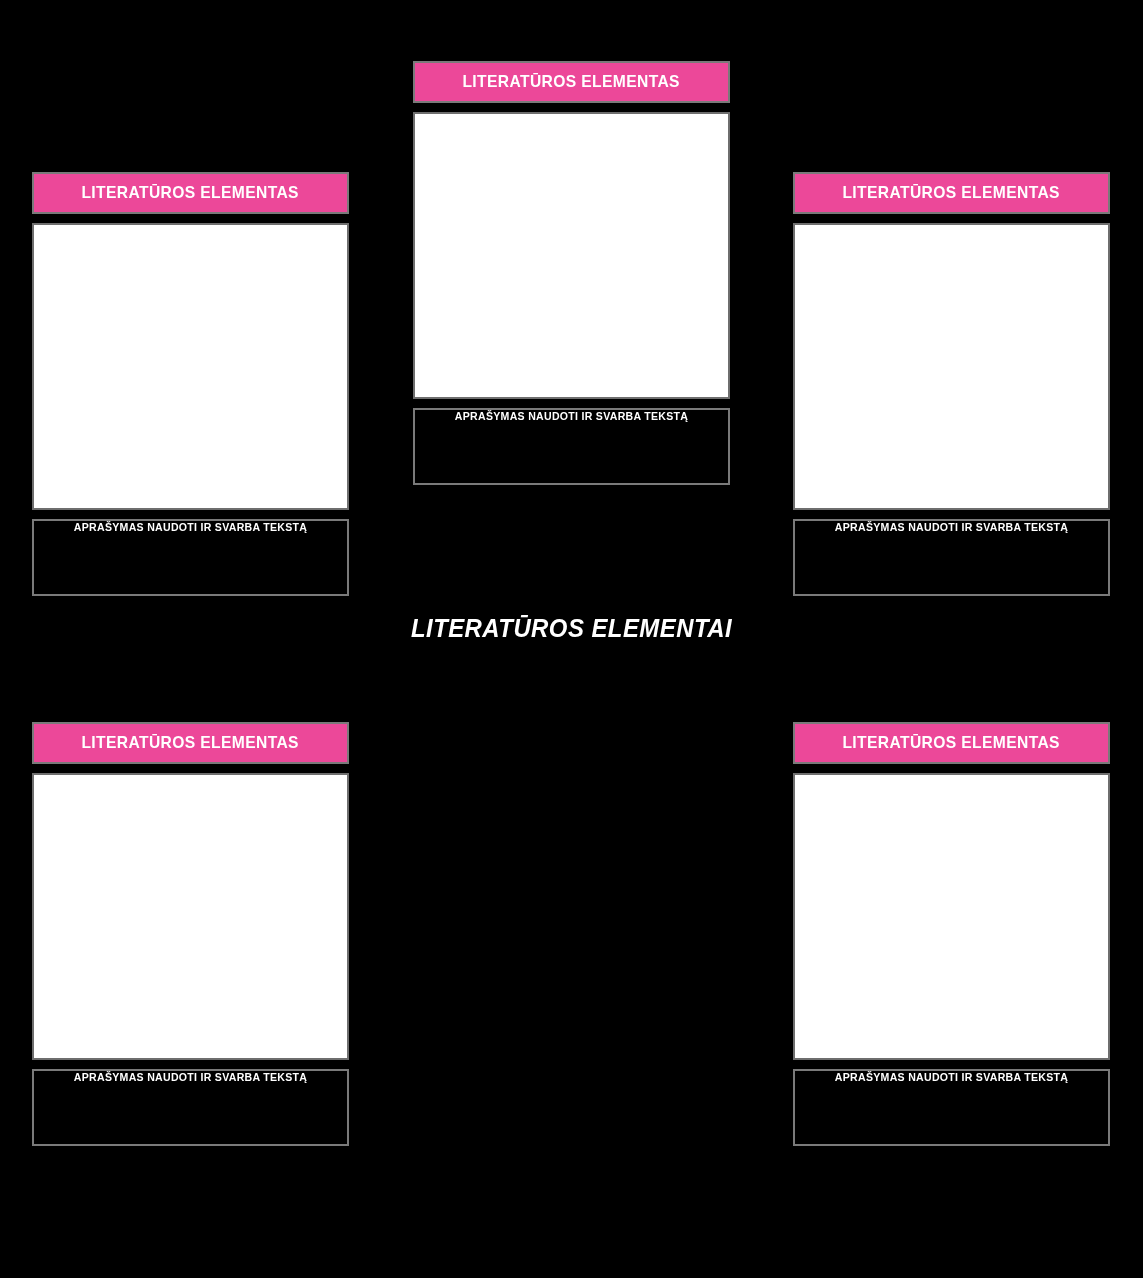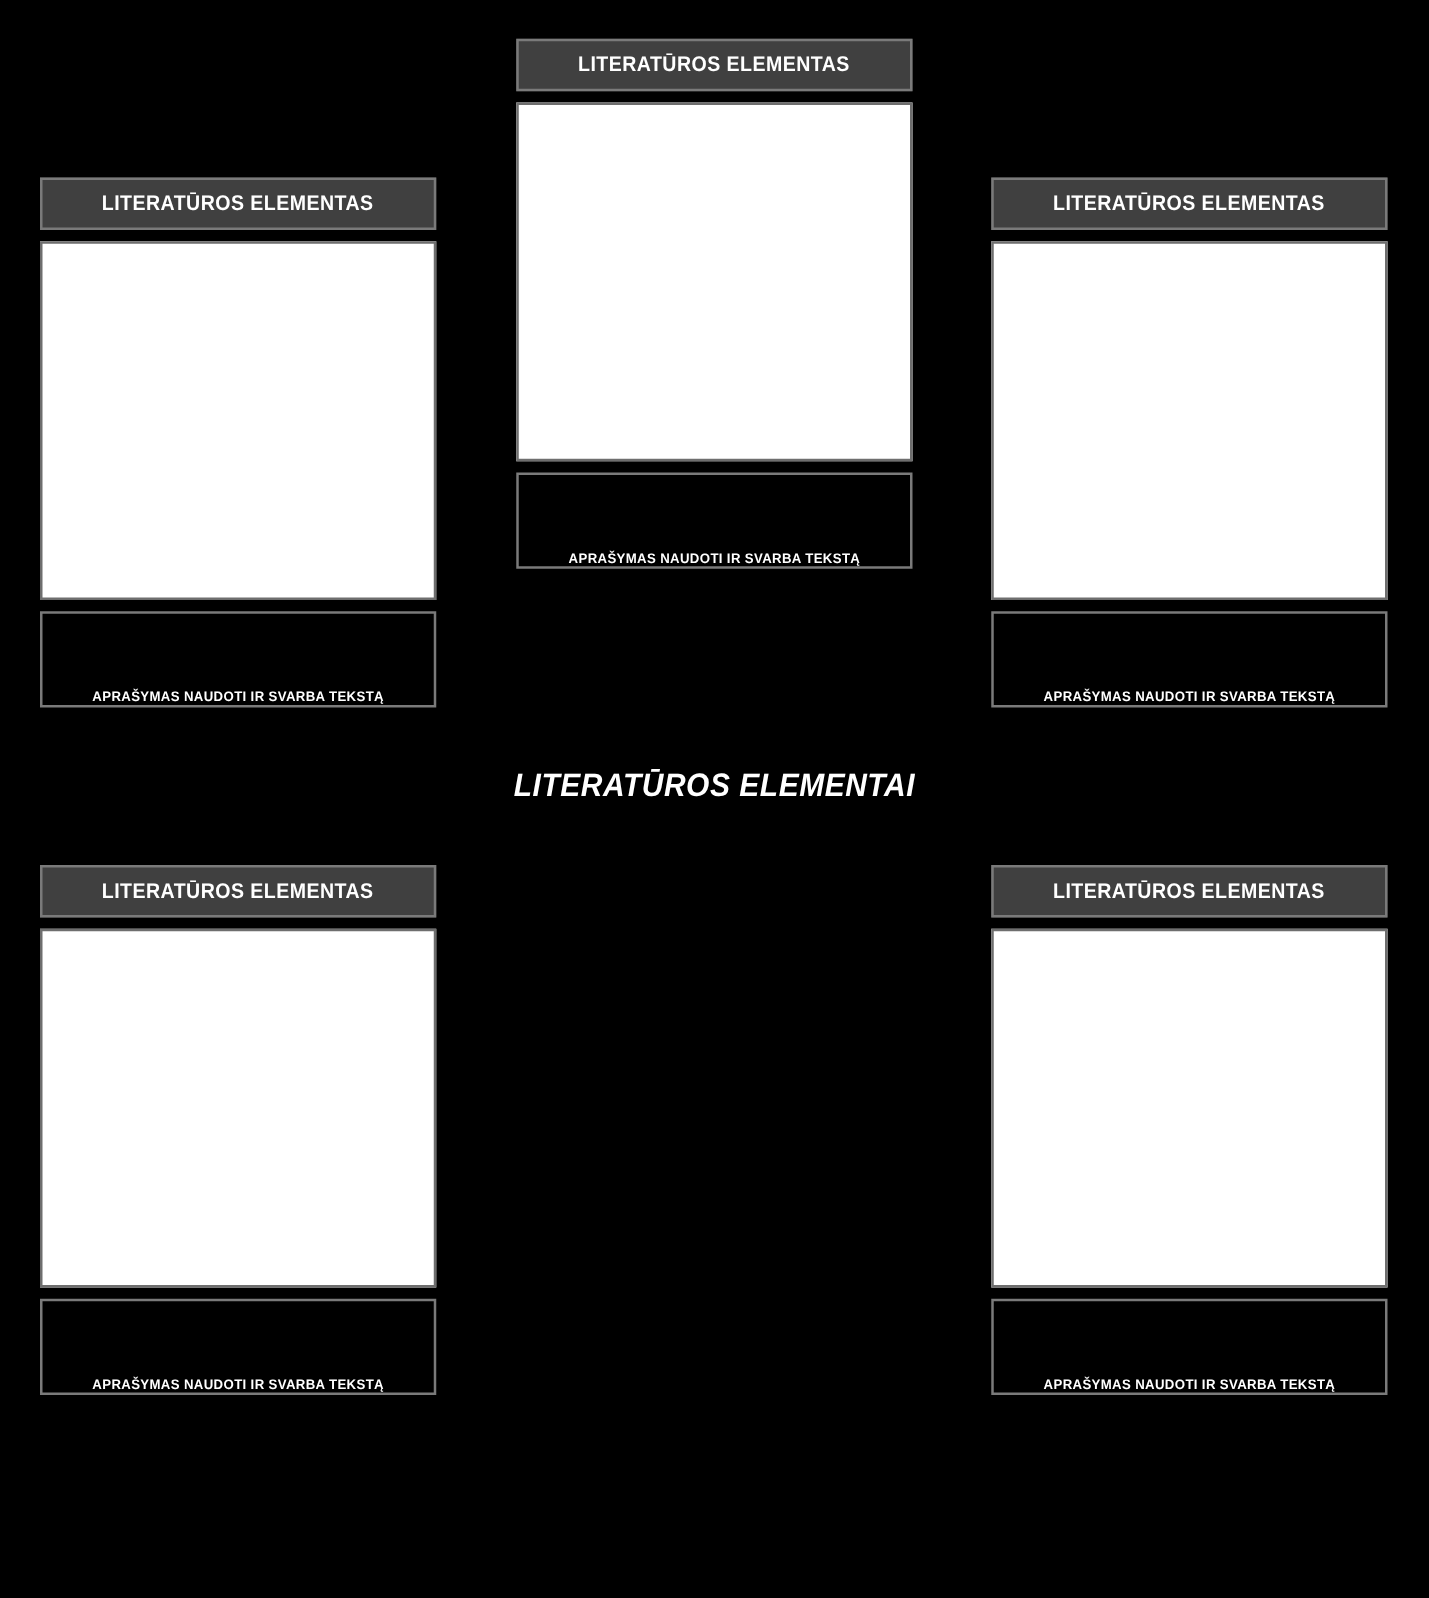--- a/index.html
+++ b/index.html
@@ -22,26 +22,27 @@
     flex-direction: column;
   }
   .cell--top-center  { left: 413px; top: 31px;  }
   .cell--top-left    { left: 32px;  top: 142px; }
   .cell--top-right   { left: 793px; top: 142px; }
   .cell--bottom-left { left: 32px;  top: 692px; }
   .cell--bottom-right{ left: 793px; top: 692px; }
 
   .cell-header {
     height: 42px;
-    background: #404040;
+    background: #ec4899;
     border: 2px solid #7a7a7a;
     display: flex;
     align-items: center;
     justify-content: center;
     flex: 0 0 auto;
+    margin-top: 30px;
   }
   .cell-header .label {
     color: #ffffff;
     font-size: 17px;
     font-weight: bold;
     letter-spacing: 0.4px;
     white-space: nowrap;
     transform: scaleX(0.92);
   }
   .image-box {
@@ -50,21 +51,21 @@
     background: #ffffff;
     border: 2px solid #6e6e6e;
     flex: 0 0 auto;
   }
   .cell-desc {
     margin-top: 9px;
     height: 77px;
     background: #000000;
     border: 2px solid #7a7a7a;
     display: flex;
-    align-items: flex-end;
+    align-items: flex-start;
     justify-content: center;
     flex: 0 0 auto;
   }
   .cell-desc .label {
     color: #ffffff;
     font-size: 11px;
     font-weight: bold;
     letter-spacing: 0.3px;
     white-space: nowrap;
     transform: scaleX(0.96);

